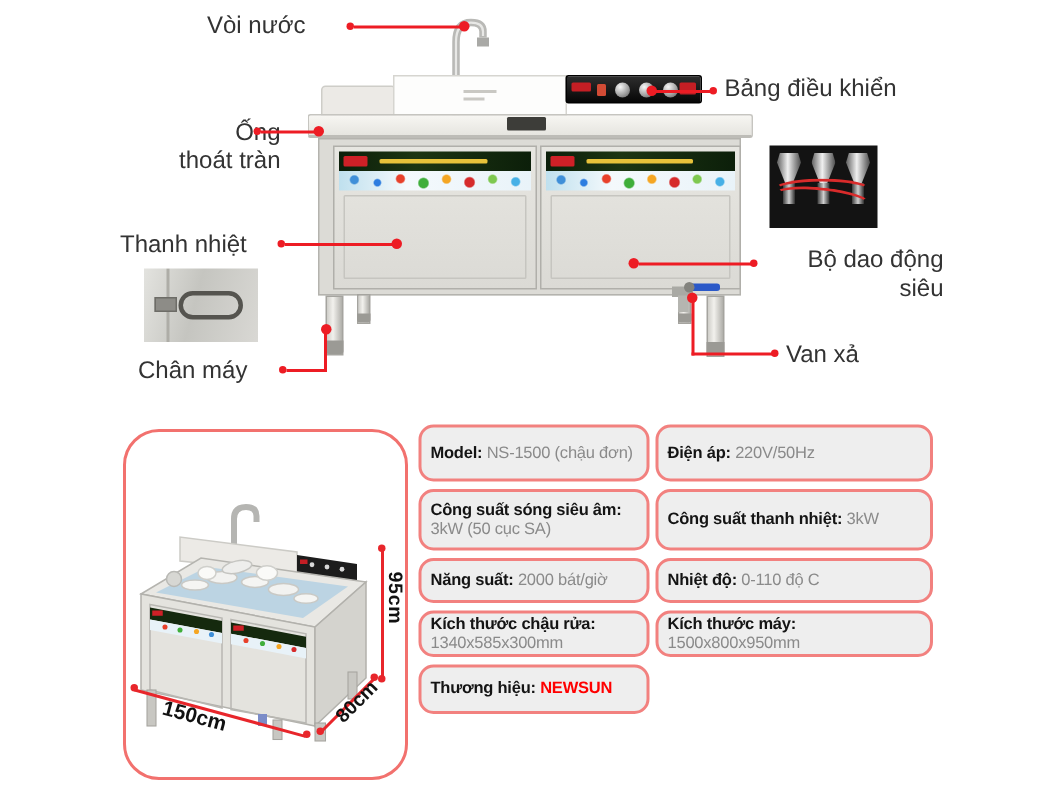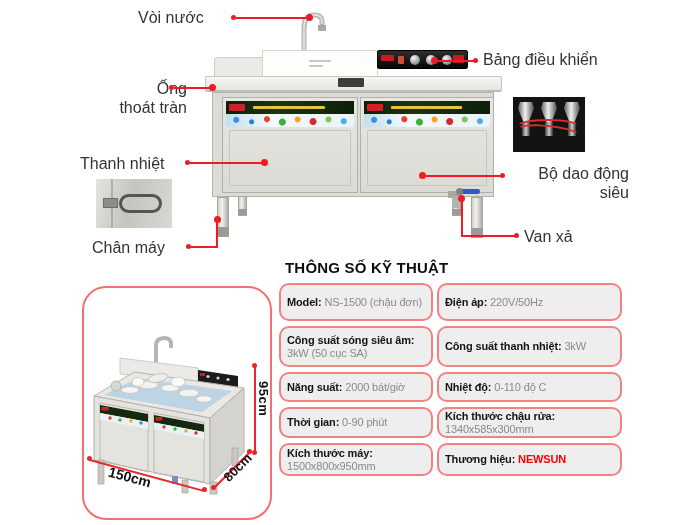--- a/index.html
+++ b/index.html
@@ -313,21 +313,20 @@
     <span class="dimdot" style="left:202px;top:487px"></span>
     <div class="dim-label dim-w">150cm</div>
   </div>
   <div>
     <span class="dimline" style="left:214px;top:487px;width:51px;height:2px;transform:rotate(-45deg);transform-origin:0 50%"></span>
     <span class="dimdot" style="left:211px;top:485px"></span>
     <span class="dimdot" style="left:247px;top:449px"></span>
     <div class="dim-label dim-d">80cm</div>
   </div>
 
-  <div class="abs specs-title">THÔNG SỐ KỸ THUẬT</div>
 
   <div class="abs specs">
     <div class="cell">
         <div>
       <span class="lab">Model:</span> <span class="val">NS-1500 (chậu đơn)</span></div>
       </div>
     <div class="cell">
         <div>
       <span class="lab">Điện áp:</span> <span class="val">220V/50Hz</span></div>
       </div>
@@ -343,24 +342,20 @@
 
     <div class="cell">
         <div>
       <span class="lab">Năng suất:</span> <span class="val">2000 bát/giờ</span></div>
       </div>
     <div class="cell">
         <div>
       <span class="lab">Nhiệt độ:</span> <span class="val">0-110 độ C</span></div>
       </div>
 
-    <div class="cell">
-        <div>
-      <span class="lab">Thời gian:</span> <span class="val">0-90 phút</span></div>
-      </div>
 
     <div class="cell">
         <div>
       <span class="lab">Kích thước chậu rửa:</span> <span class="val">1340x585x300mm</span></div>
       </div>
     <div class="cell">
         <div>
       <span class="lab">Kích thước máy:</span> <span class="val">1500x800x950mm</span></div>
       </div>
 

